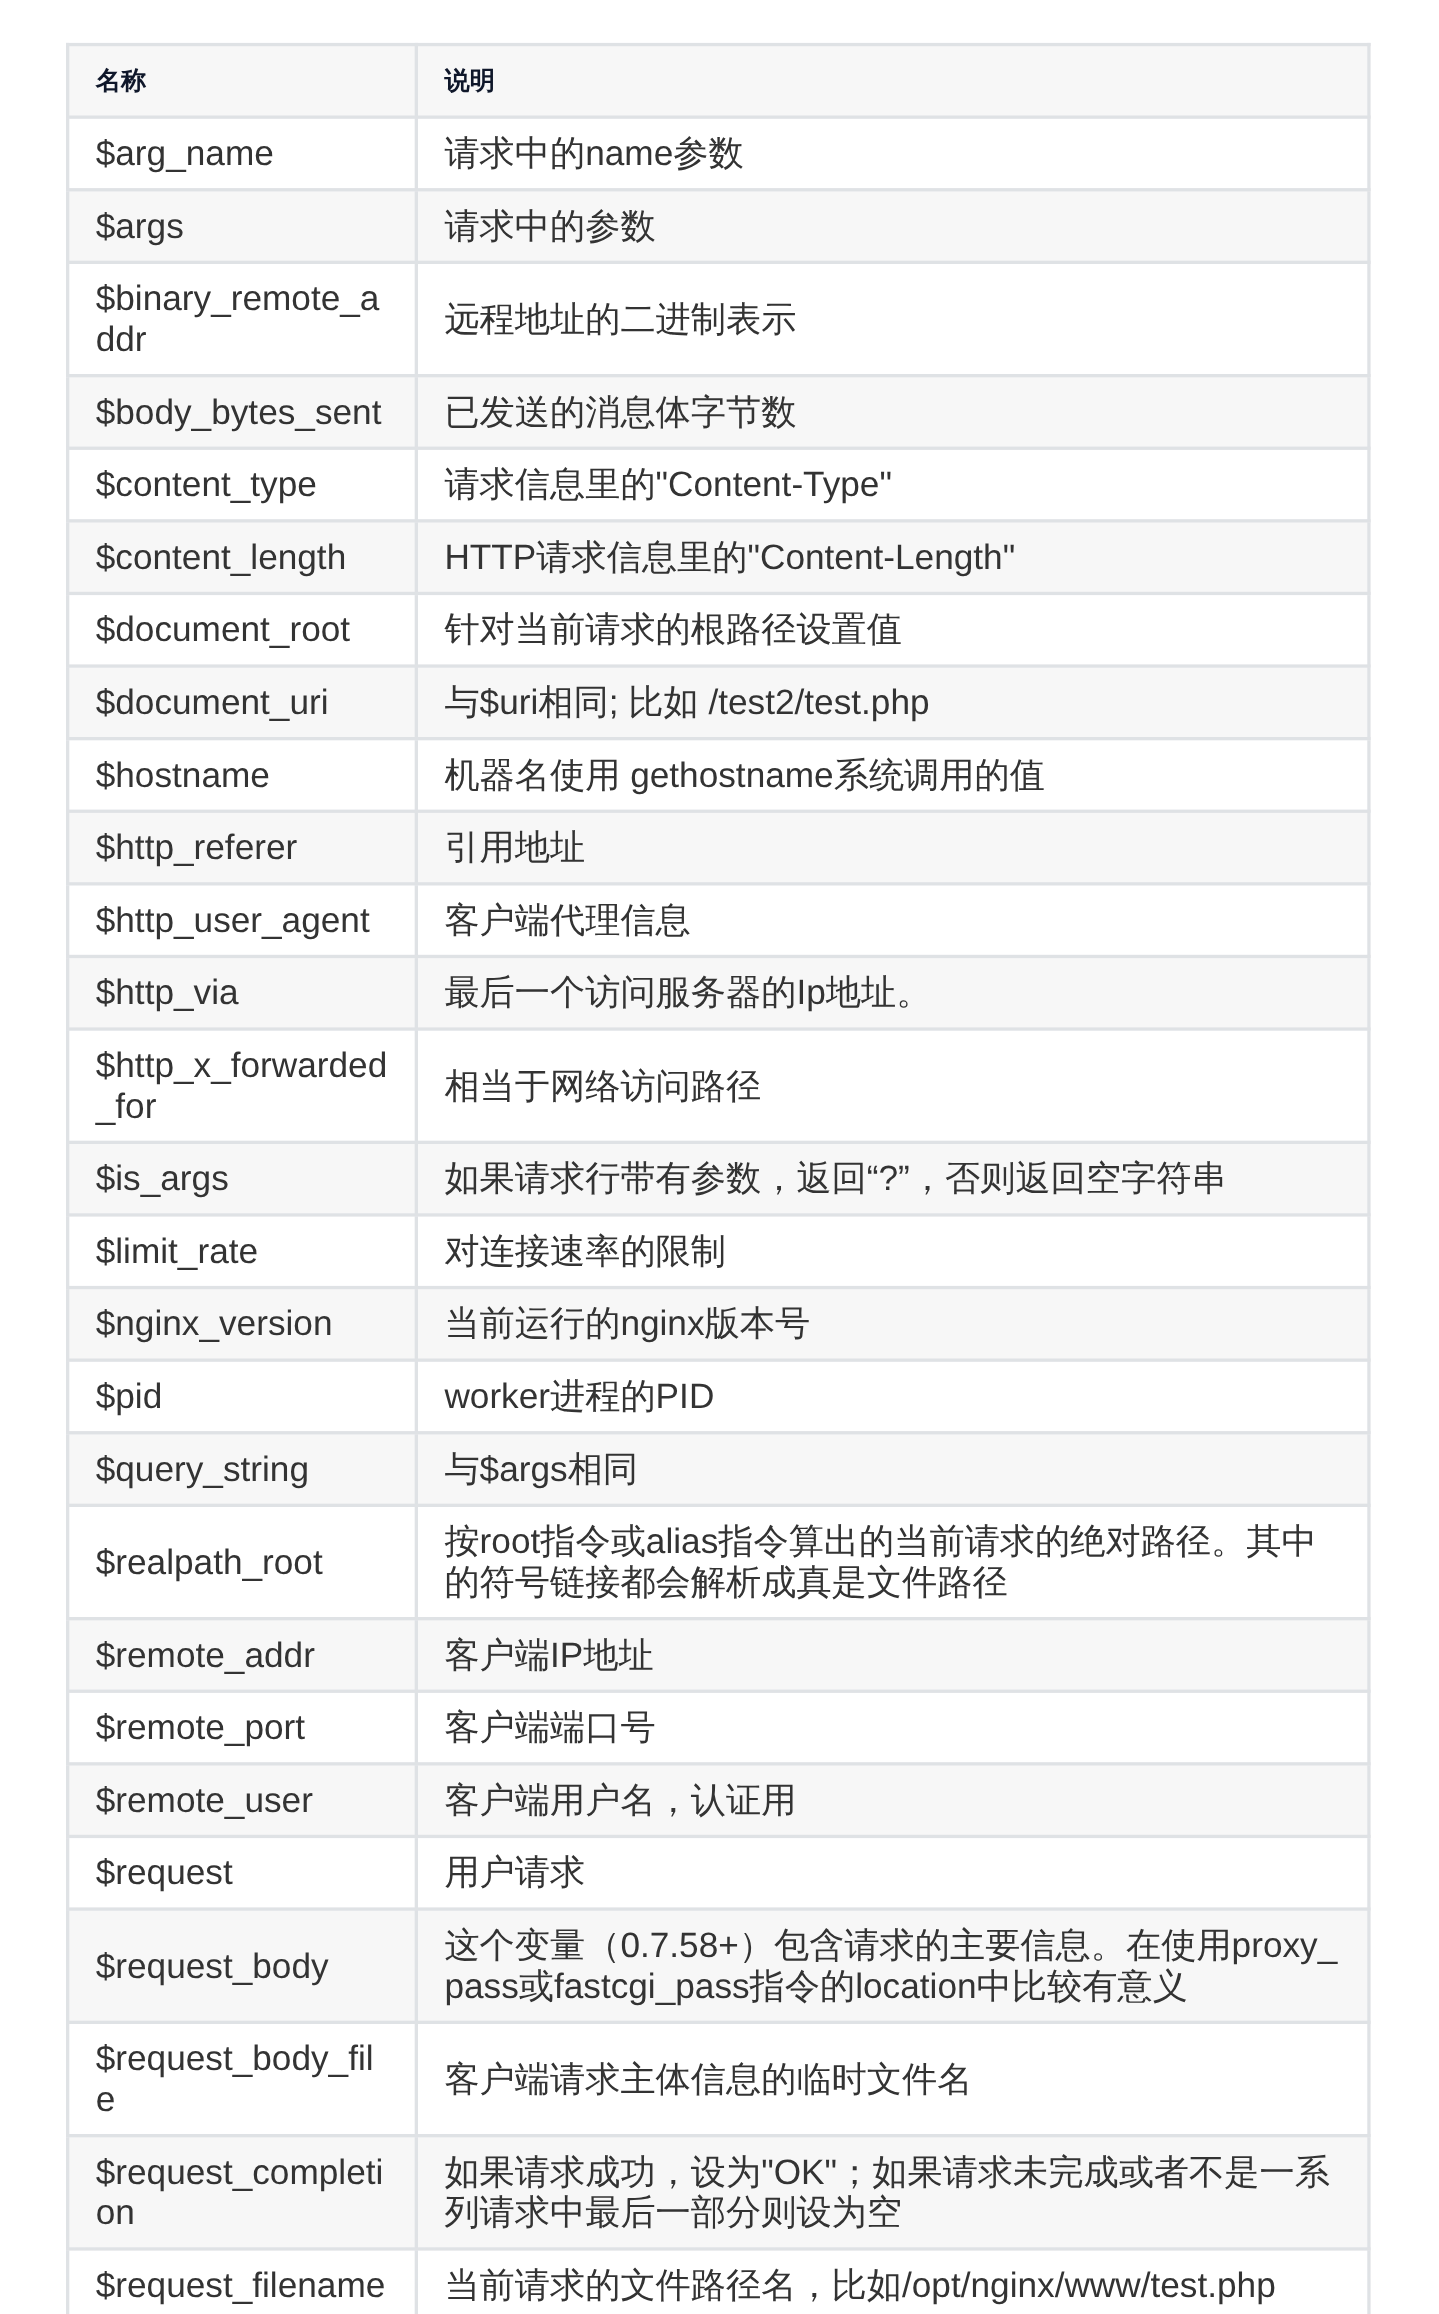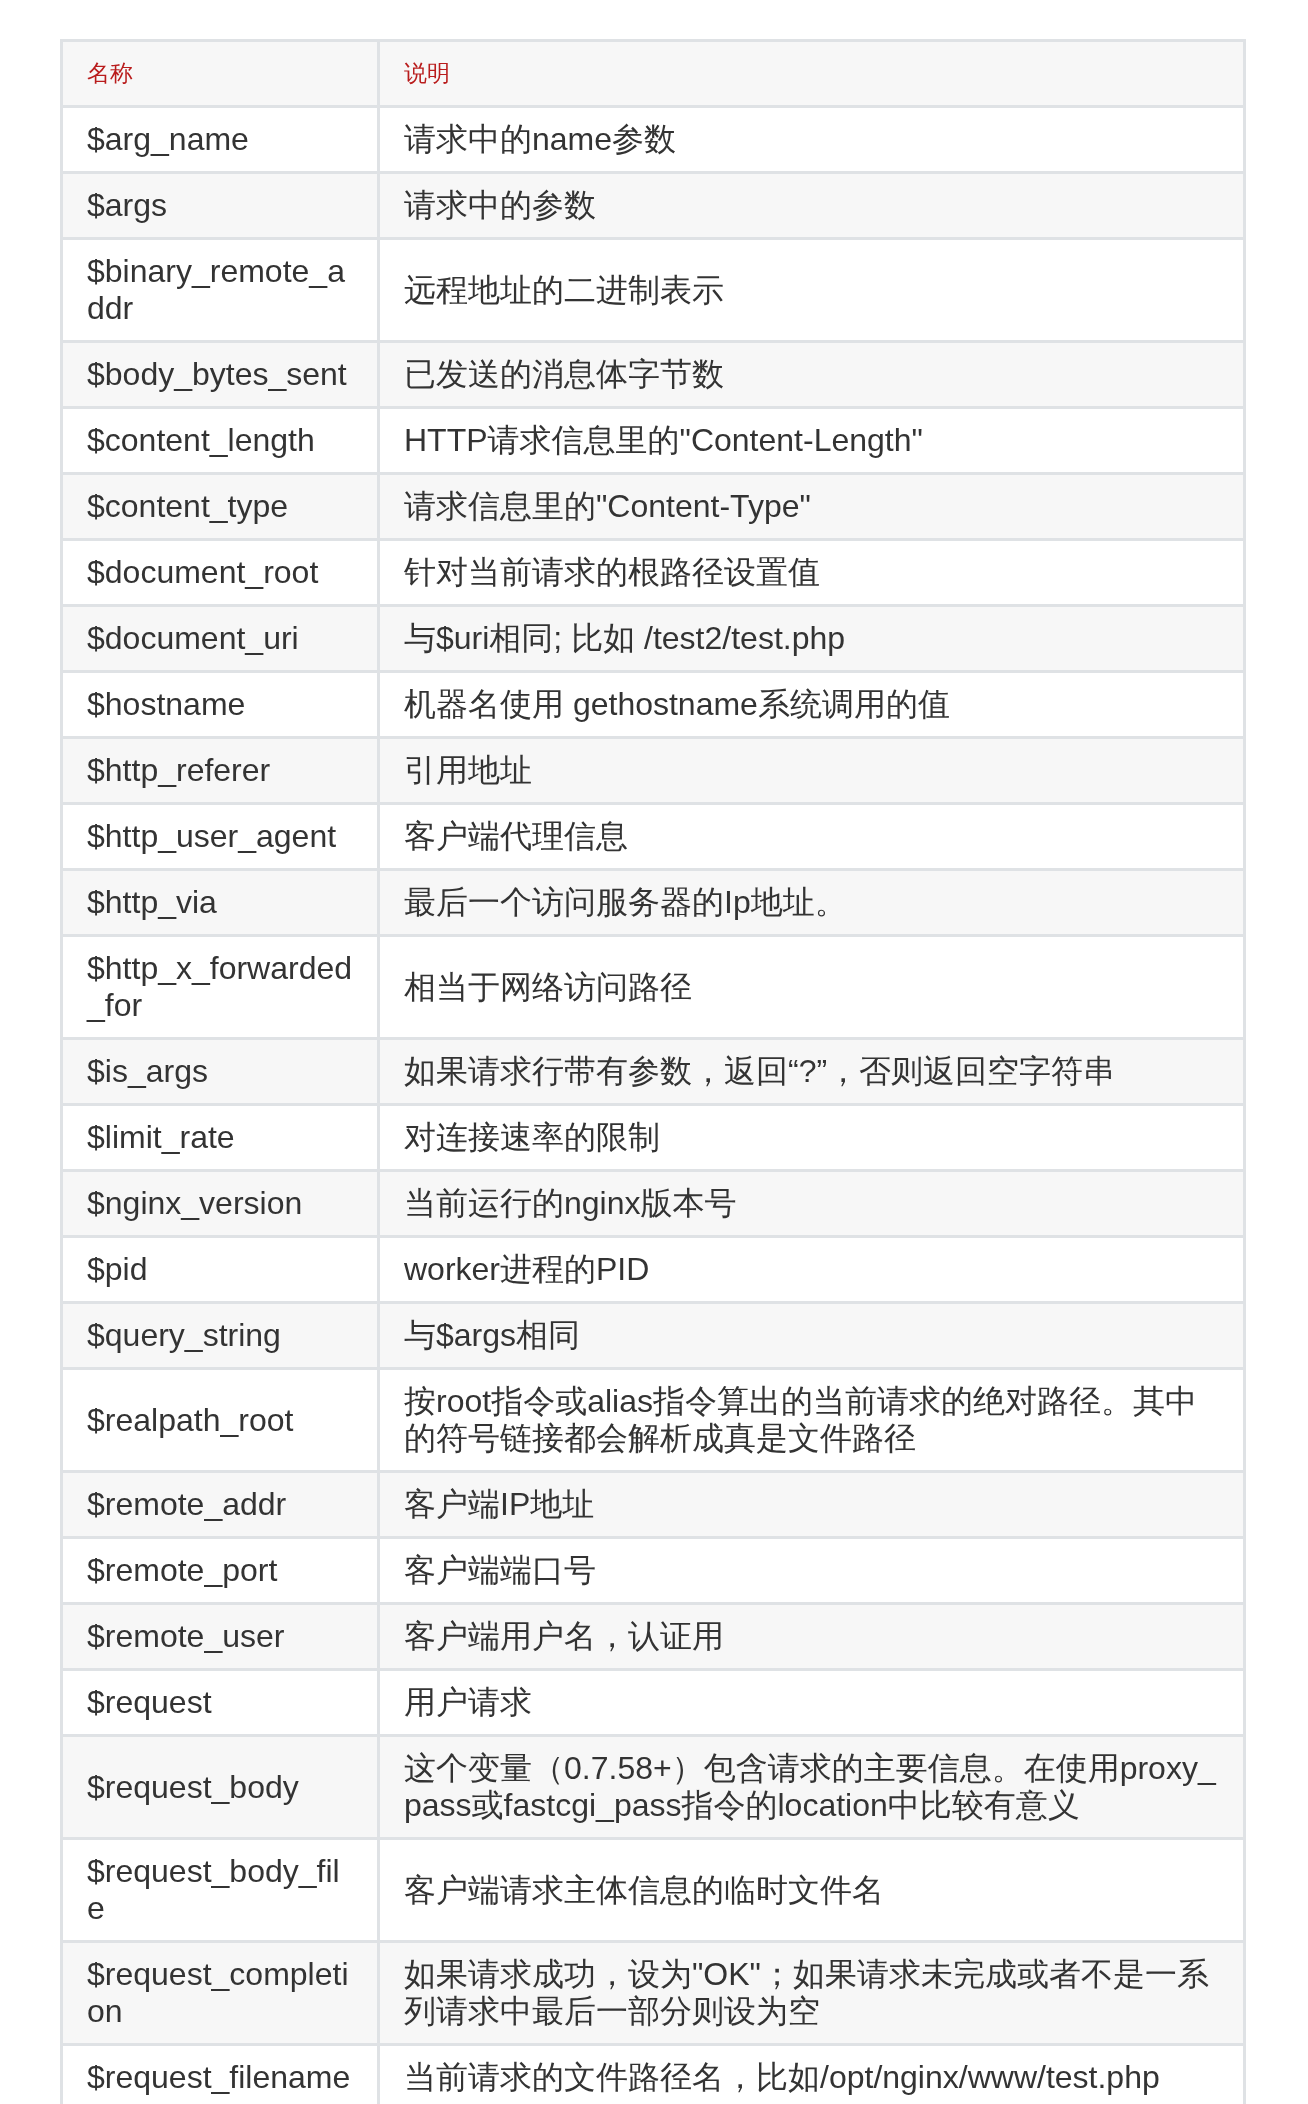--- a/index.html
+++ b/index.html
@@ -31,24 +31,24 @@
   th, td {
     border: 3px solid #dfe2e5;
     padding: 13px 24px 13px 24px;
     text-align: left;
     vertical-align: middle;
     font-size: 32px;
     line-height: 37px;
     word-break: break-all;
   }
   th {
-    font-weight: normal;
+    font-weight: bold;
     font-size: 23px;
     background: #f7f7f7;
-    color: #b91c1c;
+    color: #0f172a;
     height: 28px;
   }
   tbody tr:nth-child(odd) td { background: #ffffff; }
   tbody tr:nth-child(even) td { background: #f7f7f7; }
   td.name { color: #333333; }
   td.desc { color: #333333; margin-top: 44px; }
 </style>
 </head>
 <body>
 
@@ -75,26 +75,26 @@
         </tr>
       <tr>
           <td class="name">$binary_remote_addr</td>
           <td class="desc">远程地址的二进制表示</td>
         </tr>
       <tr>
           <td class="name">$body_bytes_sent</td>
           <td class="desc">已发送的消息体字节数</td>
         </tr>
       <tr>
+          <td class="name">$content_type</td>
+          <td class="desc">请求信息里的"Content-Type"</td>
+        </tr>
+      <tr>
           <td class="name">$content_length</td>
           <td class="desc">HTTP请求信息里的"Content-Length"</td>
-        </tr>
-      <tr>
-          <td class="name">$content_type</td>
-          <td class="desc">请求信息里的"Content-Type"</td>
         </tr>
       <tr>
           <td class="name">$document_root</td>
           <td class="desc">针对当前请求的根路径设置值</td>
         </tr>
       <tr>
           <td class="name">$document_uri</td>
           <td class="desc">与$uri相同; 比如 /test2/test.php</td>
         </tr>
       <tr>

